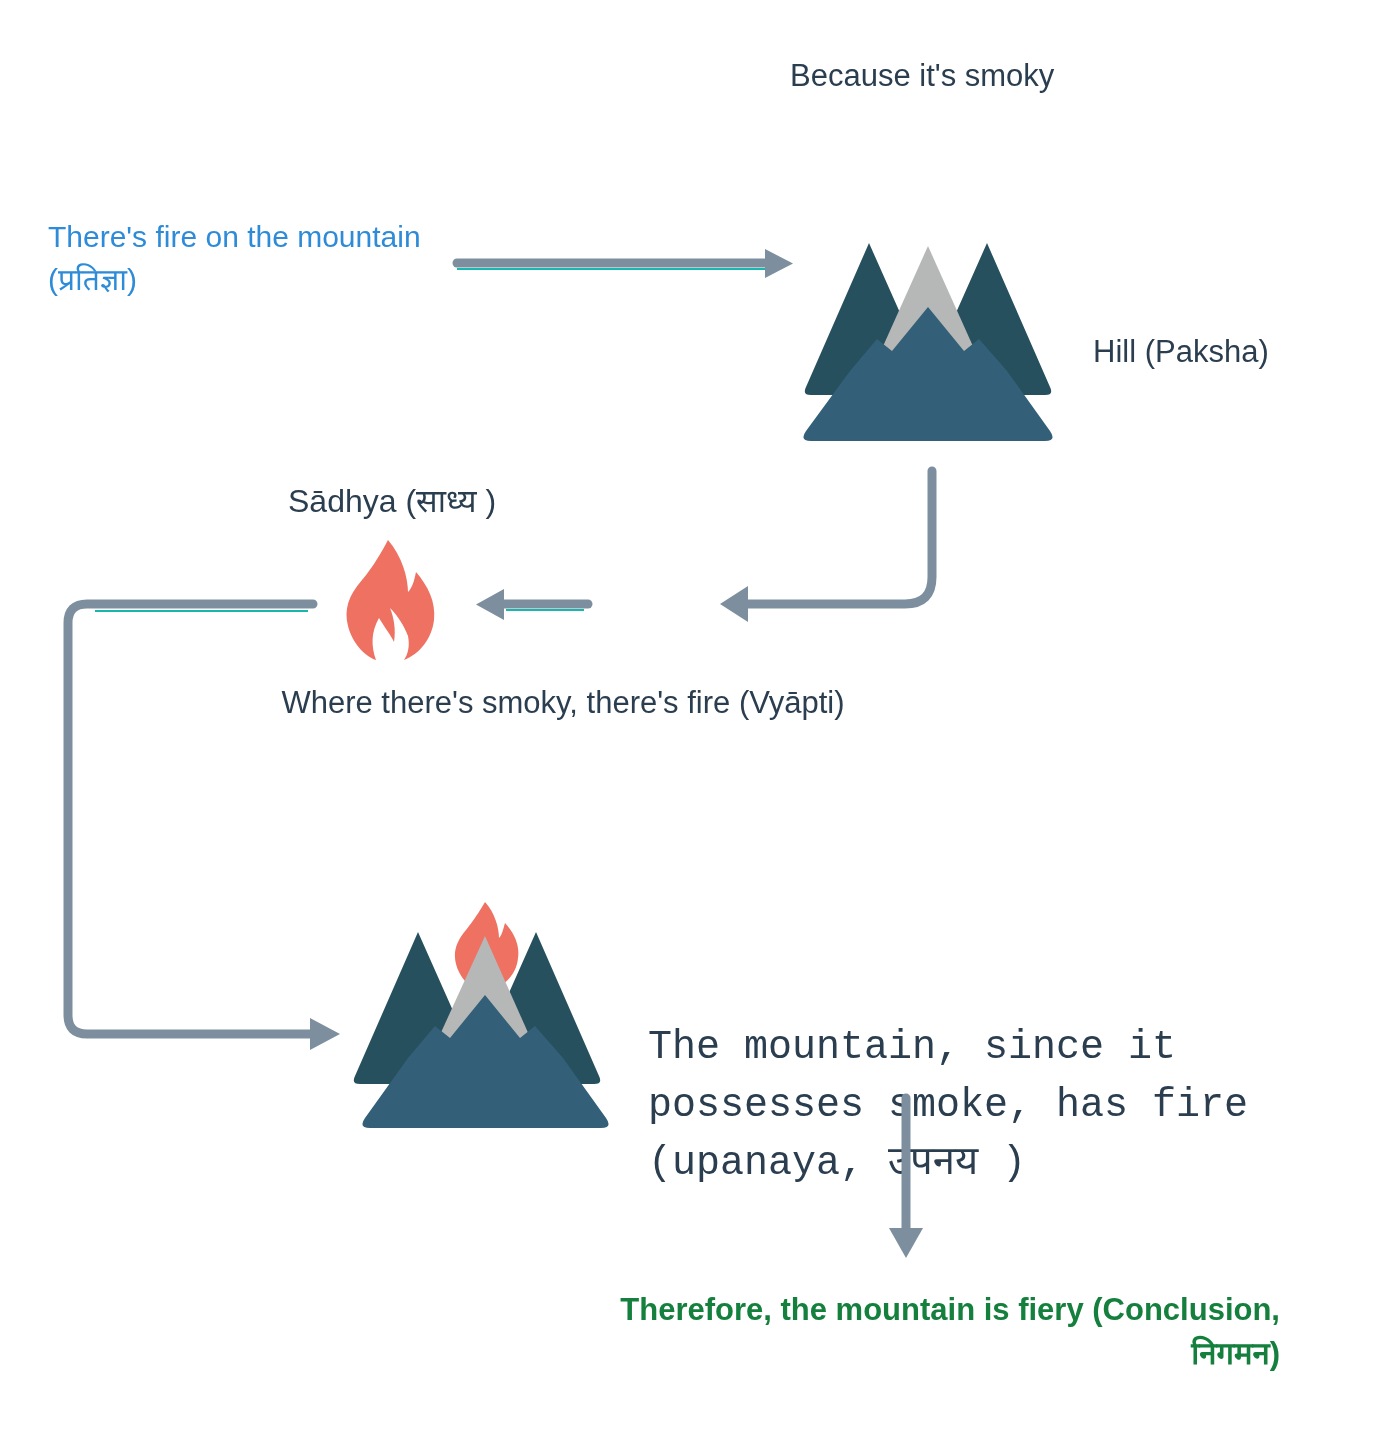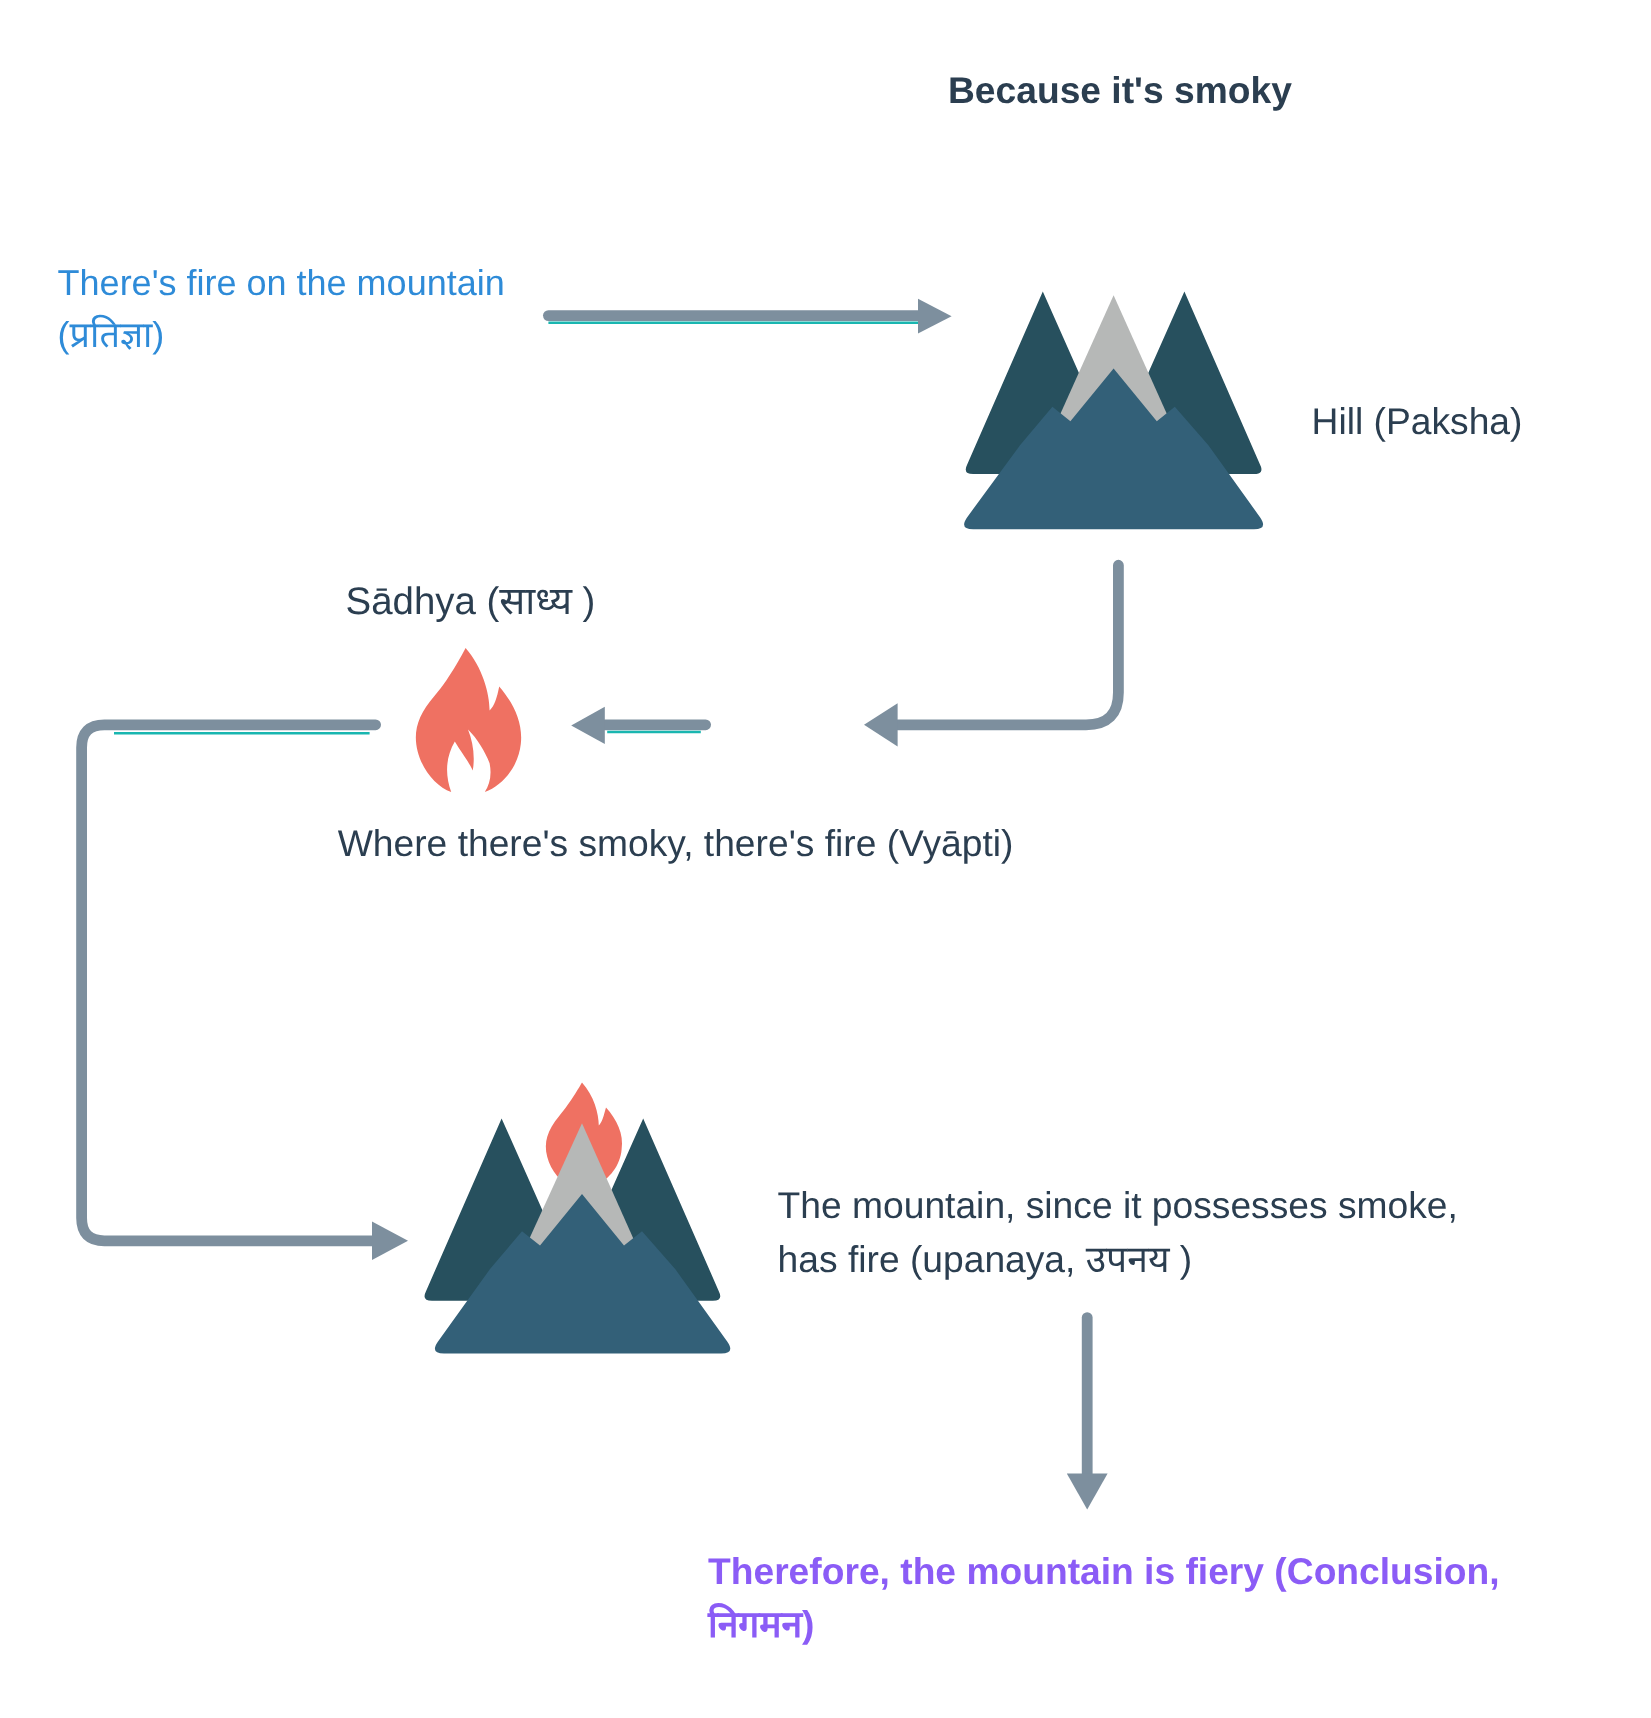--- a/index.html
+++ b/index.html
@@ -33,21 +33,20 @@
     color: #2e8bd8;
     font-weight: normal;
     font-size: 30px;
     line-height: 1.42;
     white-space: normal;
   }
   #because-text {
     left: 790px;
     top: 55px;
     font-size: 31px;
-    font-weight: bold;
   }
   #smoke-label {
     left: 1027px;
     top: 197px;
     font-size: 31px;
   }
   #hill-label {
     left: 1093px;
     top: 331px;
     font-size: 31px;
@@ -61,32 +60,33 @@
     left: 233px;
     top: 682px;
     width: 660px;
     text-align: center;
     font-size: 31px;
     line-height: 1.38;
     white-space: normal;
   }
   #upanaya-text {
     left: 648px;
-    top: 983px;
+    top: 1019px;
     width: 610px;
-    font-size: 31px;
+    font-size: 40px;
     line-height: 1.45;
     white-space: normal;
+    font-family: Liberation Mono, monospace;
   }
   #conclusion-text {
     left: 590px;
     top: 1288px;
     width: 690px;
-    text-align: left;
-    color: #8b5cf6;
+    text-align: right;
+    color: #15803d;
     font-weight: bold;
     font-size: 31px;
     line-height: 1.42;
     white-space: normal;
   }
 
   .icon-wrap { position: absolute; }
   #mountain-top { left: 793px; top: 235px; width: 270px; height: 215px; }
   #flame-main   { left: 338px; top: 538px; width: 120px; height: 125px; }
   #mountain-bottom { left: 352px; top: 888px; width: 270px; height: 250px; }

